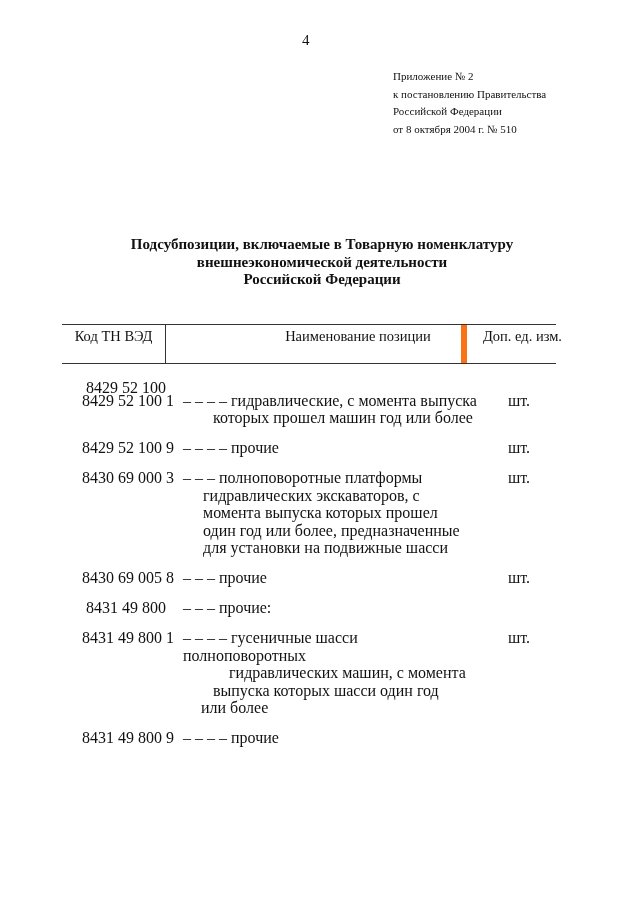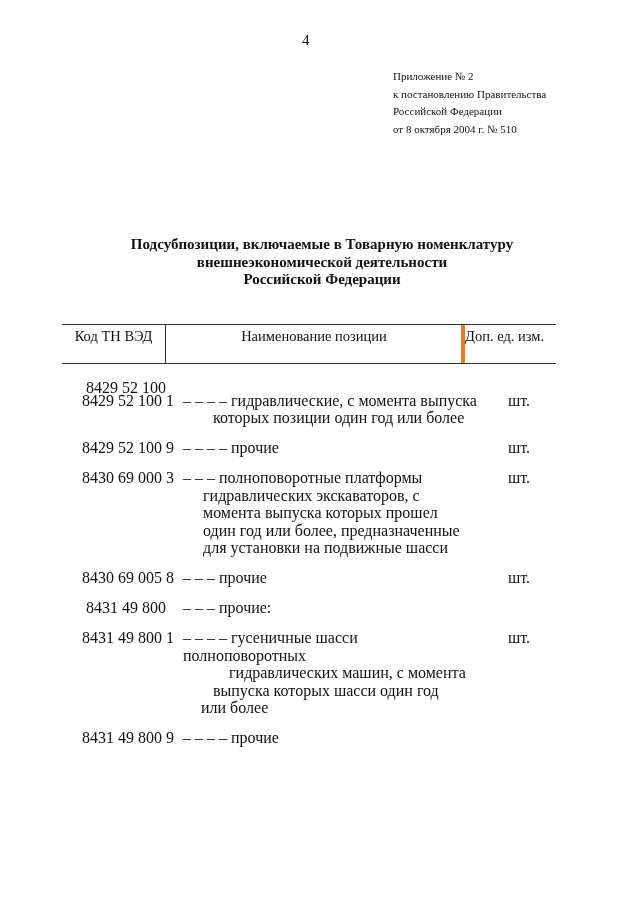--- a/index.html
+++ b/index.html
@@ -8,22 +8,22 @@
   .page-num { position: absolute; top: 32px; left: 0; width: 640px; text-align: center;
               font-size: 15px; padding-left: 0; }
   .page-num span { position: absolute; left: 302px; }
   .appendix { position: absolute; left: 361px; top: 68px; font-size: 11px; line-height: 17.5px; margin-left: 32px; }
   .title { position: absolute; top: 236px; left: 0; width: 640px; text-align: center;
            font-weight: bold; font-size: 15px; line-height: 17.5px; padding-left: 2px; }
   .hdr { position: absolute; top: 324px; left: 62px; width: 494px; height: 38px;
          border-top: 1px solid #333; border-bottom: 1px solid #333; }
   .hdr .c1, .hdr .c2, .hdr .c3 { position: absolute; top: 0; height: 38px; font-size: 14.5px; line-height: 22px; }
   .hdr .c1 { left: 0; width: 103px; text-align: center; }
-  .hdr .c2 { left: 103px; width: 296px; text-align: center; border-left: 1px solid #333; }
-  .hdr .c3 { left: 399px; width: 95px; text-align: left; border-left: 4px solid #f97316; }
+  .hdr .c2 { left: 103px; width: 296px; text-align: center; border-left: 1px solid #333; padding-left: 44px; }
+  .hdr .c3 { left: 399px; width: 95px; text-align: right; border-left: 6px solid #f97316; }
   .rows { position: absolute; top: 379px; left: 0; width: 640px; }
   .row { position: relative; font-size: 16px; line-height: 17.5px; margin-bottom: 12.5px; }
   .row .code { position: absolute; left: 82px; width: 98px; white-space: nowrap; }
   .row .code.short { left: 86px; }
   .row .desc { margin-left: 183px; width: 300px; }
   .row .desc .dash { white-space: nowrap; }
   .row .desc .cont { display: block; }
   .row .unit { position: absolute; left: 508px; top: 0; }
 </style>
 </head>
@@ -51,21 +51,21 @@
   <div class="c2">Наименование позиции</div>
   <div class="c3">Доп. ед. изм.</div>
 </div>
 
 <div class="rows" id="rows">
     <div class="row">
       <div class="code short">8429 52 100</div>
     </div>
     <div class="row">
       <div class="code">8429 52 100 1</div>
-      <div class="desc"><span class="dash">– – – –</span> гидравлические, с момента выпуска<span class="cont" style="margin-left: 30px;">которых позиции один год или более</span></div>
+      <div class="desc"><span class="dash">– – – –</span> гидравлические, с момента выпуска<span class="cont" style="margin-left: 30px;">которых прошел машин год или более</span></div>
       <div class="unit">шт.</div>
     </div>
     <div class="row">
       <div class="code">8429 52 100 9</div>
       <div class="desc"><span class="dash">– – – –</span> прочие</div>
       <div class="unit">шт.</div>
     </div>
     <div class="row">
       <div class="code">8430 69 000 3</div>
       <div class="desc"><span class="dash">– – –</span> полноповоротные платформы<span class="cont" style="margin-left: 20px;">гидравлических экскаваторов, с</span><span class="cont" style="margin-left: 20px;">момента выпуска которых прошел</span><span class="cont" style="margin-left: 20px;">один год или более, предназначенные</span><span class="cont" style="margin-left: 20px;">для установки на подвижные шасси</span></div>

